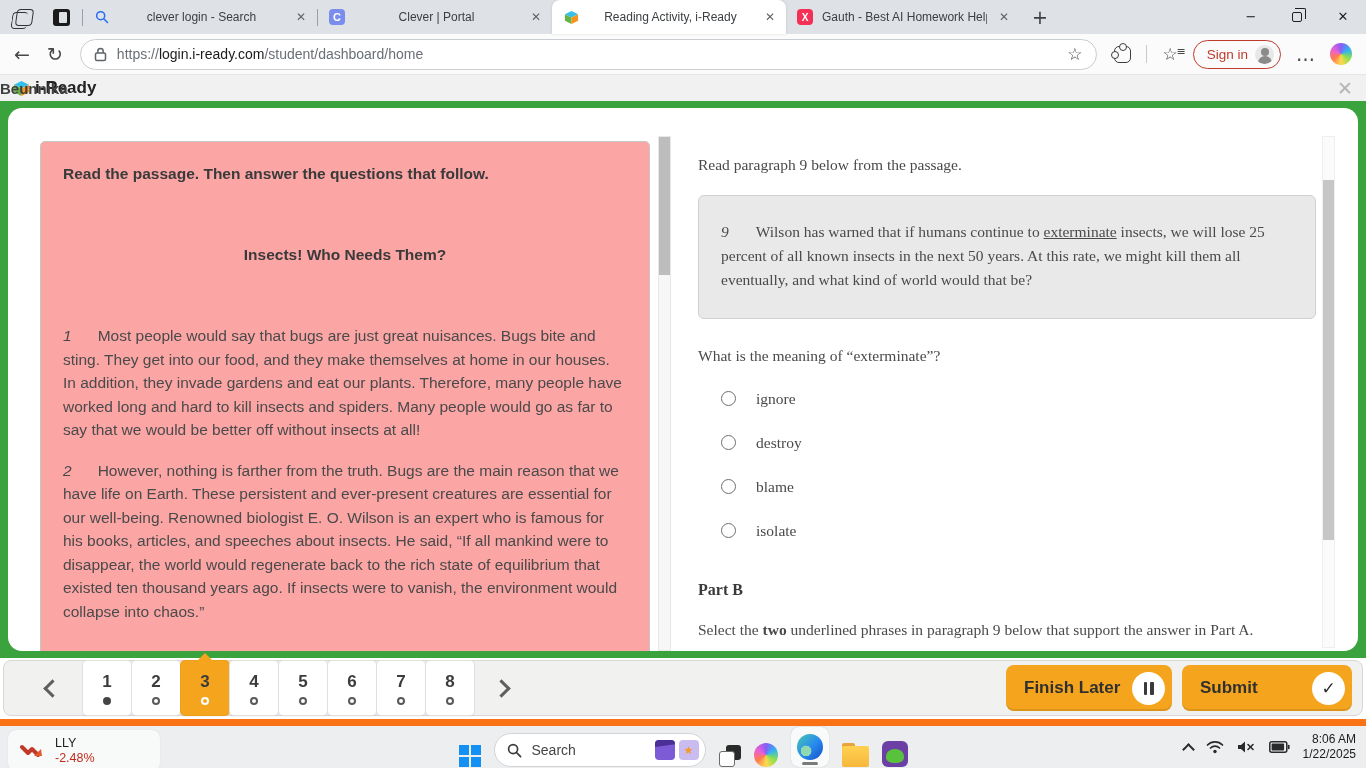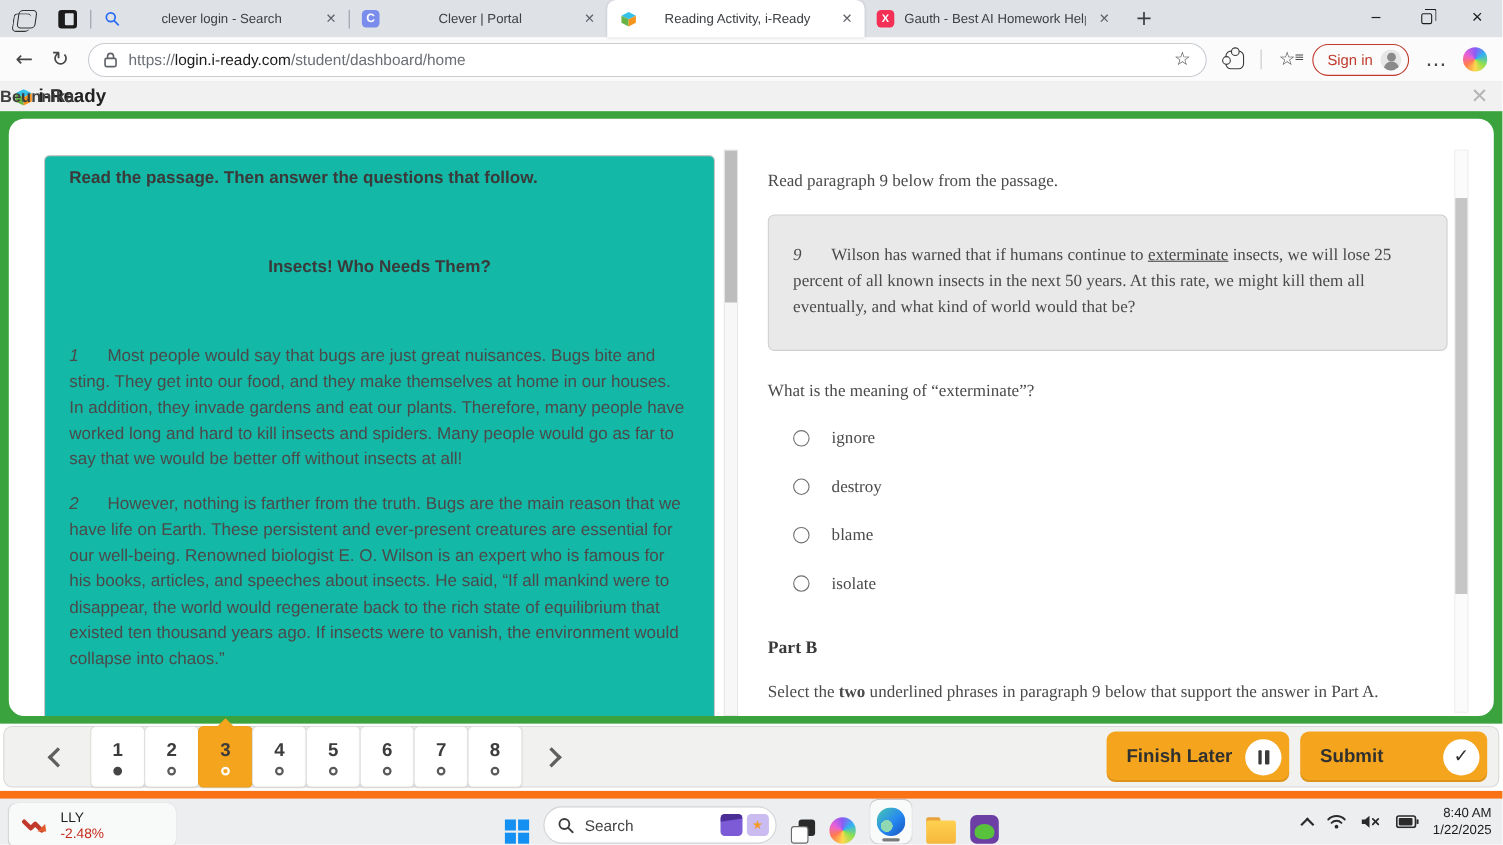--- a/index.html
+++ b/index.html
@@ -64,21 +64,21 @@
   .app-header { height:26px; background:#f1f1f1; display:flex; align-items:center; padding:0 13px; position:relative; }
   .brand { display:flex; align-items:center; gap:5px; font-size:17px; font-weight:bold; color:#222; }
   .student-name { position:absolute; left:0; right:0; text-align:left; font-size:15px; font-weight:bold; color:#3e3e3e; }
   .hdr-close { margin-left:auto; color:#b5b5b5; font-size:19px; font-weight:bold; z-index:2; }
 
   
   .stage { height:557px; background:#3aa33e; padding:7px 8px; }
   .white { position:relative; height:543px; background:#fff; border-radius:14px; overflow:hidden; }
 
   .passage-panel { position:absolute; left:32px; top:33px; width:610px; height:540px;
-     background:#14b8a6; border:1px solid #c6c6c6; border-radius:5px; padding:8px 22px;
+     background:#fca5a5; border:1px solid #c6c6c6; border-radius:5px; padding:20px 22px;
      font-size:15.5px; line-height:23.5px; color:#4a4a4a; }
   .p-instr { font-weight:bold; color:#3a3a3a; }
   .p-title { margin-top:57px; text-align:center; font-weight:bold; color:#3a3a3a; }
   .p-par { margin-top:58px; }
   .p-par + .p-par { margin-top:17px; }
   .pnum { font-style:italic; margin-right:26px; }
 
   .vscroll { position:absolute; width:13px; background:#f7f7f7; border:1px solid #e7e7e7; }
   .vthumb { position:absolute; left:0; right:0; background:#bdbdbd; }
   .lscroll { left:650px; top:28px; height:515px; }
@@ -423,17 +423,17 @@
       <polygon points="1,5 4,5 8,1.5 8,12.5 4,9 1,9" fill="#2a2a2a"></polygon>
       <line x1="11" y1="4.5" x2="16" y2="9.5" stroke="#2a2a2a" stroke-width="1.6" stroke-linecap="round"></line>
       <line x1="16" y1="4.5" x2="11" y2="9.5" stroke="#2a2a2a" stroke-width="1.6" stroke-linecap="round"></line>
     </svg>
     <svg width="21" height="12" viewBox="0 0 21 12">
       <rect x="0.8" y="0.8" width="17" height="10.4" rx="2" fill="none" stroke="#2a2a2a" stroke-width="1.5"></rect>
       <rect x="2.6" y="2.6" width="12.5" height="6.8" rx="1" fill="#2a2a2a"></rect>
       <rect x="18.8" y="3.8" width="1.8" height="4.4" rx="0.9" fill="#2a2a2a"></rect>
     </svg>
     <div class="clock">
-      <div>8:40 AM</div>
+      <div>8:06 AM</div>
       <div>1/22/2025</div>
     </div>
   </div>
 </div>
 
 </body></html>

